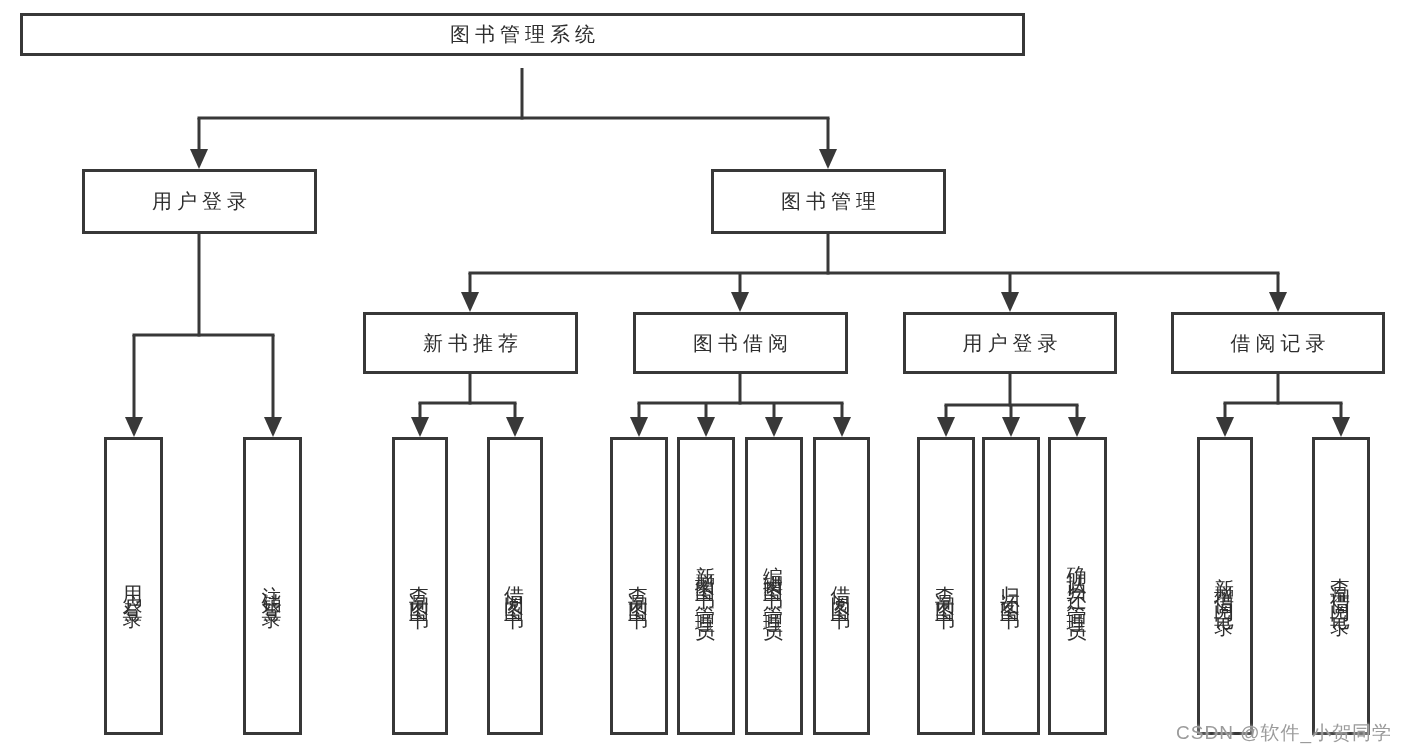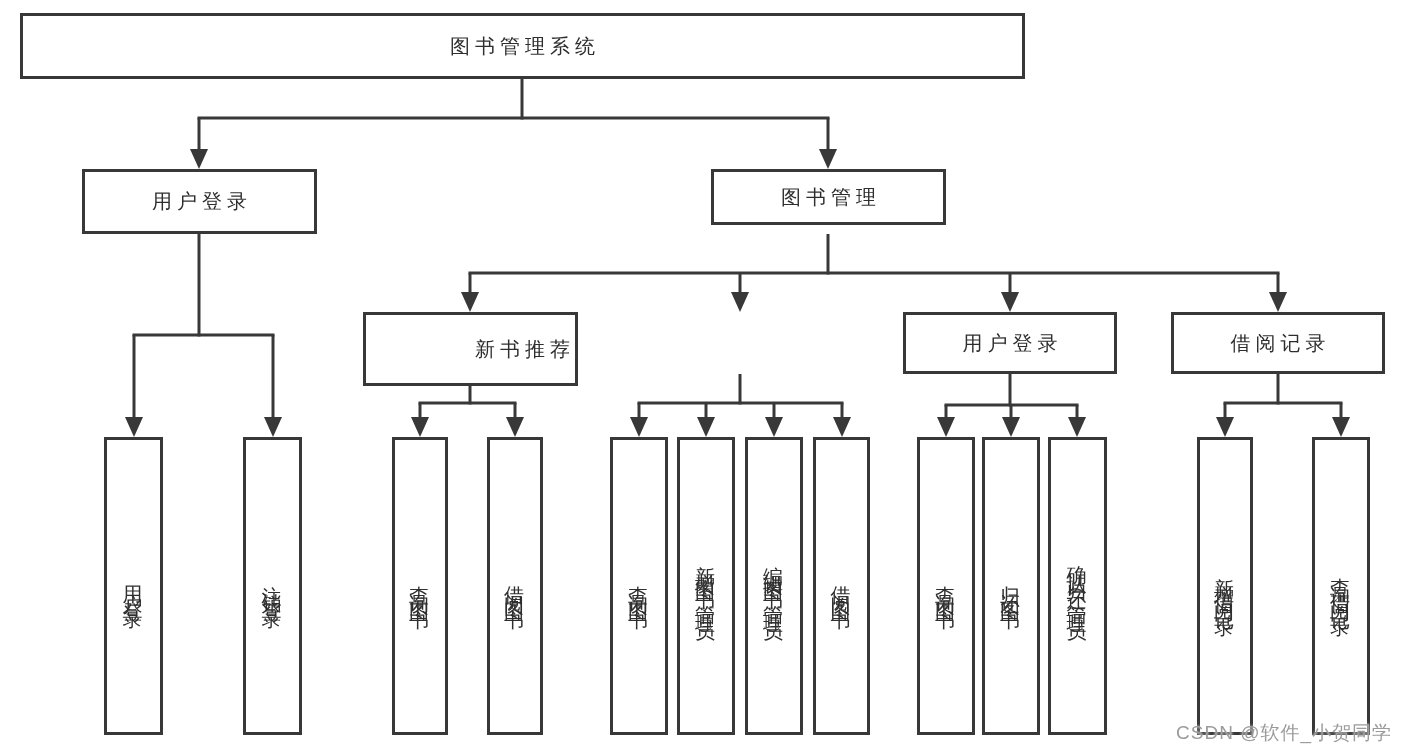--- a/index.html
+++ b/index.html
@@ -115,33 +115,36 @@
       <polygon points="765,417 783,417 774,437"></polygon>
       <polygon points="833,417 851,417 842,437"></polygon>
       <polygon points="937,417 955,417 946,437"></polygon>
       <polygon points="1002,417 1020,417 1011,437"></polygon>
       <polygon points="1068,417 1086,417 1077,437"></polygon>
       <polygon points="1216,417 1234,417 1225,437"></polygon>
       <polygon points="1332,417 1350,417 1341,437"></polygon>
     </g>
   </svg>
 
-  <div class="node hnode" style="left:20px;top:13px;width:1005px;height:66px;">
+  <div class="node hnode" style="left:20px;top:13px;width:1005px;height:43px;">
     <span>图书管理系统</span>
   </div>
 
   <div class="node hnode" style="left:82px;top:169px;width:235px;height:65px;">
     <span>用户登录</span>
   </div>
-  <div class="node hnode" style="left:711px;top:169px;width:235px;height:56px;">
+  <div class="node hnode" style="left:711px;top:169px;width:235px;height:65px;">
     <span>图书管理</span>
   </div>
 
-  <div class="node hnode" style="left:363px;top:312px;width:215px;height:74px;justify-content:flex-end;">
+  <div class="node hnode" style="left:363px;top:312px;width:215px;height:62px;">
     <span>新书推荐</span>
+  </div>
+  <div class="node hnode" style="left:633px;top:312px;width:215px;height:62px;">
+    <span>图书借阅</span>
   </div>
   <div class="node hnode" style="left:903px;top:312px;width:214px;height:62px;">
     <span>用户登录</span>
   </div>
   <div class="node hnode" style="left:1171px;top:312px;width:214px;height:62px;">
     <span>借阅记录</span>
   </div>
 
   <div class="node leaf" style="left:104px;width:59px;">
     <span class="vtext">用户登录</span>

